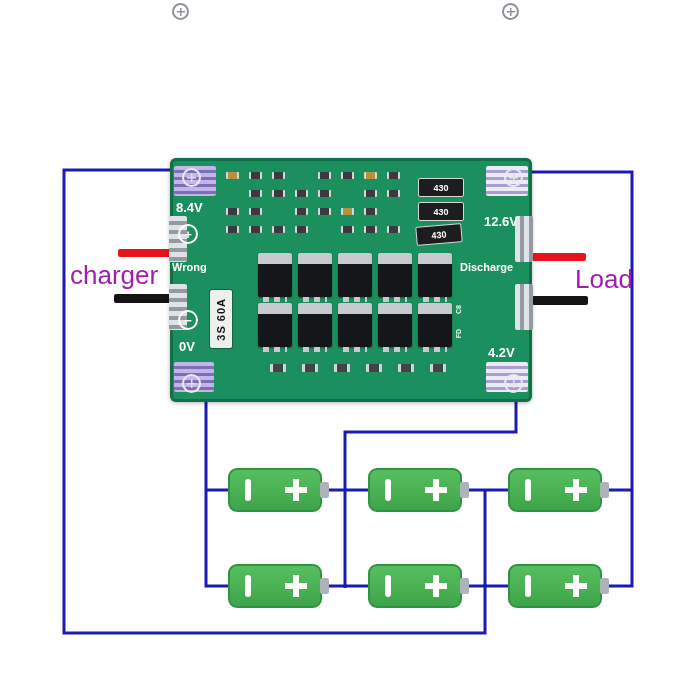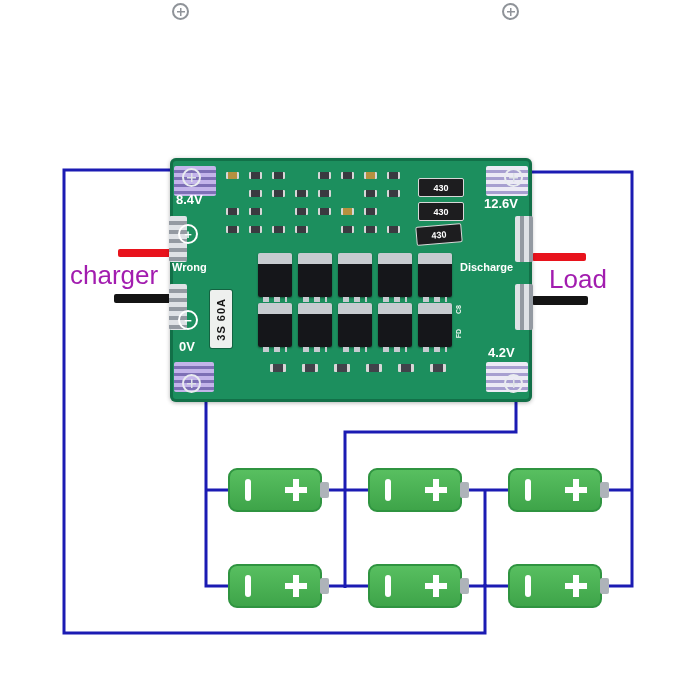--- a/index.html
+++ b/index.html
@@ -11,21 +11,21 @@
   
   .cropmark{position:absolute;width:13px;height:13px;border:2px solid #6a7077;border-radius:50%;opacity:.75;
             background:linear-gradient(#6a7077,#6a7077) center/1.5px 8px no-repeat,
                        linear-gradient(90deg,#6a7077,#6a7077) center/8px 1.5px no-repeat;}
   .cropmark.m1{left:172px;top:3px}.cropmark.m2{left:502px;top:3px}
   
   svg.wires{position:absolute;left:0;top:0;}
   
   .ext-label{position:absolute;color:#a21caf;font:400 26px "Liberation Sans",sans-serif;}
   .charger{left:70px;top:260px}
-  .load{left:549px;top:264px}
+  .load{left:575px;top:264px}
   
   .stub{position:absolute;border-radius:2px;}
   .stub.red-l{left:118px;top:249px;width:54px;height:8px;background:#e8131c}
   .stub.blk-l{left:114px;top:294px;width:58px;height:9px;background:#141414}
   .stub.red-r{left:532px;top:253px;width:54px;height:8px;background:#e8131c}
   .stub.blk-r{left:532px;top:296px;width:56px;height:9px;background:#141414}
   
   .board{position:absolute;left:170px;top:158px;width:362px;height:244px;background:#1c8f5e;
          border-radius:6px;box-shadow:inset 0 0 0 3px rgba(0,55,32,.35),0 1px 4px rgba(0,0,0,.3);}
   .striped{position:absolute;border-radius:2px;}
@@ -37,21 +37,21 @@
   .padL1{left:-1px;top:58px;height:46px;background:repeating-linear-gradient(180deg,#dfe2e6 0 5px,#949aa2 5px 9px);}
   .padL2{left:-1px;top:126px;height:46px;background:repeating-linear-gradient(180deg,#dfe2e6 0 5px,#949aa2 5px 9px);}
   .padR1{left:345px;top:58px;height:46px;background:repeating-linear-gradient(90deg,#dfe2e6 0 5px,#949aa2 5px 9px);}
   .padR2{left:345px;top:126px;height:46px;background:repeating-linear-gradient(90deg,#dfe2e6 0 5px,#949aa2 5px 9px);}
   .cross{position:absolute;width:15px;height:15px;border:2px solid #e9ecef;border-radius:50%;
          background:linear-gradient(#dfe3e7,#dfe3e7) center/1.5px 9px no-repeat,
                     linear-gradient(90deg,#dfe3e7,#dfe3e7) center/9px 1.5px no-repeat;}
   .cross.tl{left:12px;top:10px}.cross.tr{left:334px;top:10px}
   .cross.bl{left:12px;top:216px}.cross.br{left:334px;top:216px}
   .v-label{position:absolute;color:#fff;font:600 13px "Liberation Sans",sans-serif;}
-  .lab-84{left:6px;top:34px}.lab-126{left:314px;top:38px}
+  .lab-84{left:6px;top:42px}.lab-126{left:314px;top:56px}
   .lab-0{left:9px;top:181px}.lab-42{left:318px;top:187px}
   .io-label{position:absolute;color:#fff;font:600 11px "Liberation Sans",sans-serif;}
   .charge-lab{left:2px;top:103px}.discharge-lab{left:290px;top:103px}
   .term{position:absolute;width:16px;height:16px;border:2px solid #fff;border-radius:50%;color:#fff;
         display:flex;align-items:center;justify-content:center;font:700 13px "Liberation Sans",sans-serif;line-height:1;}
   .term-plus{left:8px;top:66px}.term-minus{left:8px;top:152px}
   .sticker{position:absolute;left:40px;top:132px;width:22px;height:58px;background:#eef0ee;border-radius:2px;
            display:flex;align-items:center;justify-content:center;box-shadow:0 0 0 1px rgba(0,0,0,.3);}
   .sticker span{writing-mode:vertical-rl;transform:rotate(180deg);font:700 11px "Liberation Sans",sans-serif;
                 color:#151515;letter-spacing:1px;}

